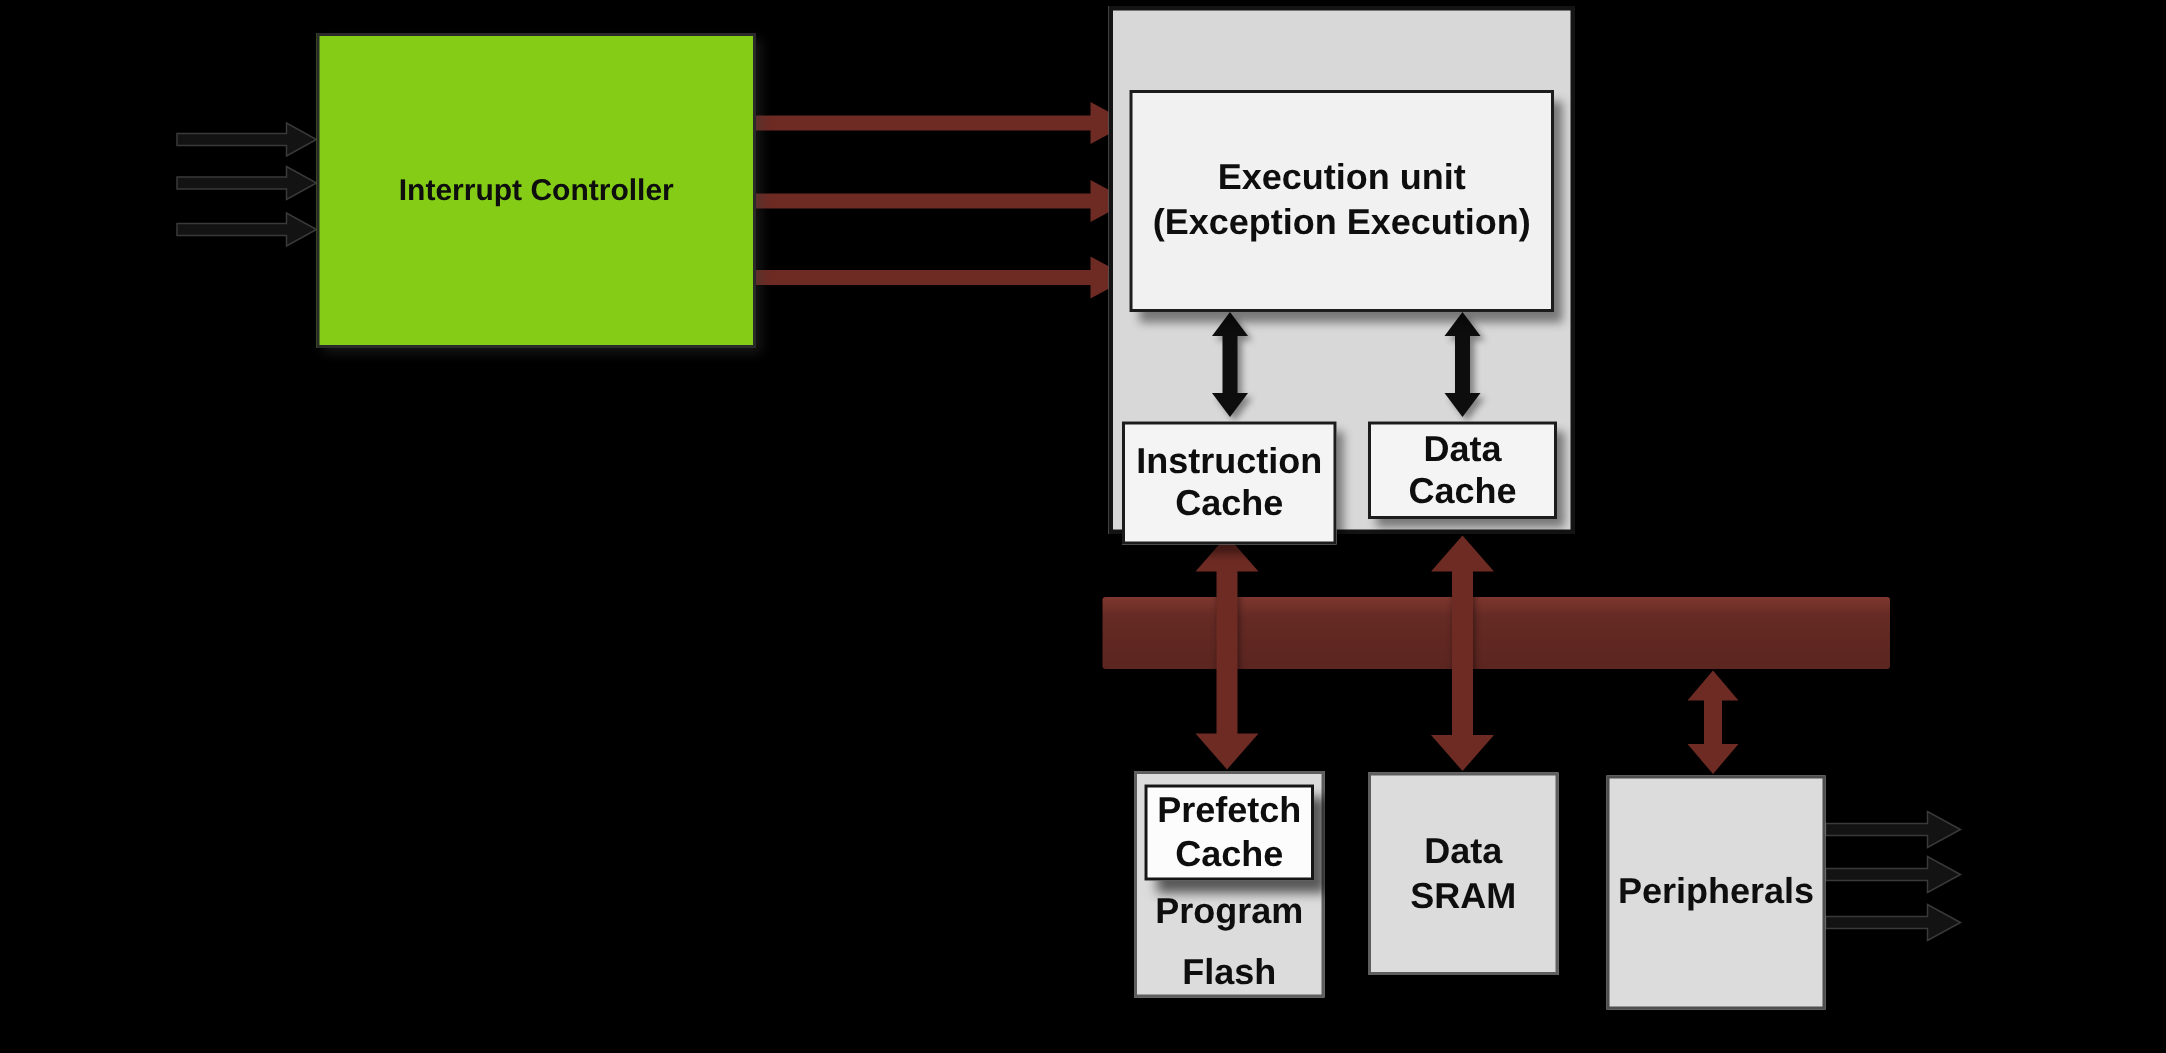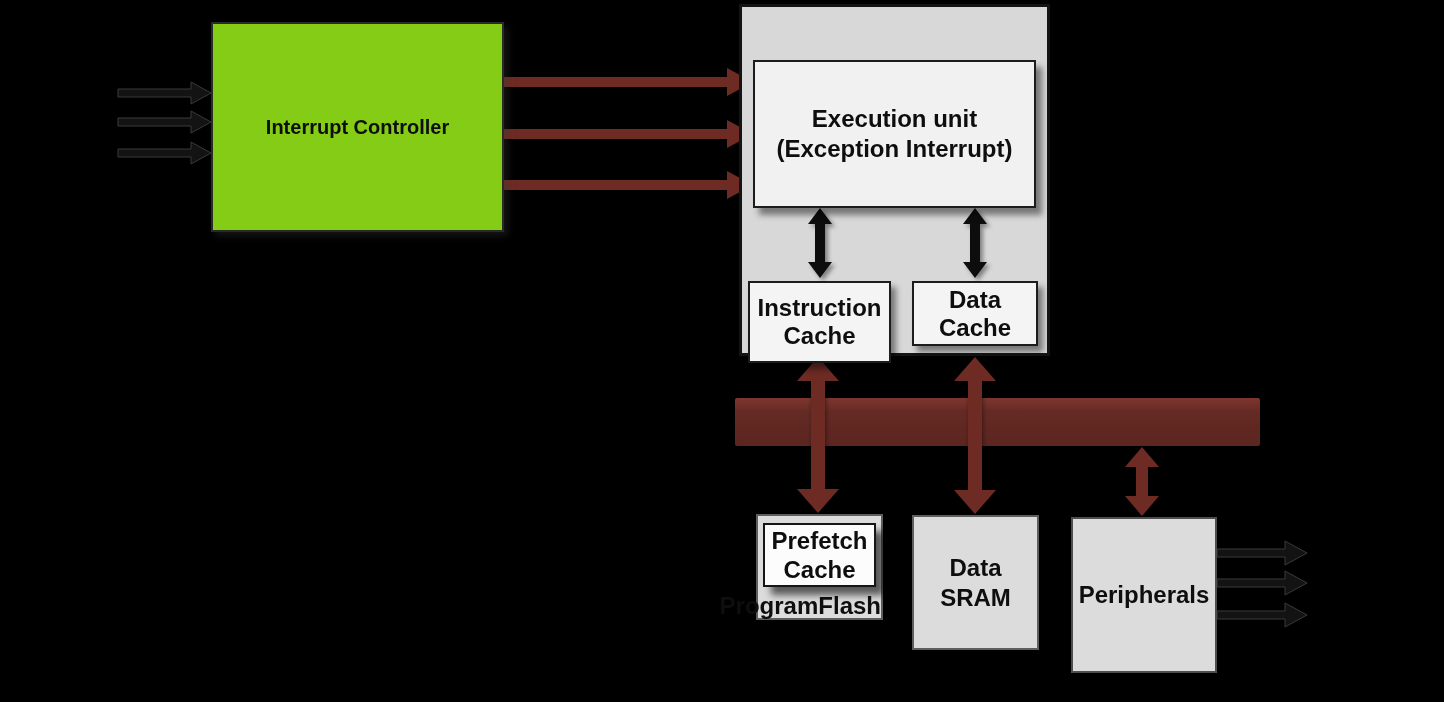--- a/index.html
+++ b/index.html
@@ -42,35 +42,35 @@
     box-shadow:5px 6px 6px rgba(0,0,0,0.45);
   }
   .dcache-box{
     left:170px;top:274px;width:126px;height:65px;
     background:#f4f4f4;border:2px solid #1c1c1c;
     font-size:24px;line-height:28px;
     box-shadow:5px 6px 6px rgba(0,0,0,0.45);
   }
   .core-arrows{position:absolute;left:0;top:0;width:305px;height:346px;}
   .flash-box{
-    left:756px;top:514px;width:127px;height:106px;
+    left:756px;top:514px;width:127px;height:151px;
     background:#dcdcdc;border:2px solid #5e5e5e;
     justify-content:flex-start;
   }
   .prefetch-box{
     position:absolute;left:5px;top:7px;width:113px;height:64px;
     box-sizing:border-box;
     display:flex;flex-direction:column;align-items:center;justify-content:center;
     background:#fcfcfc;border:2px solid #151515;
     font-size:24px;line-height:29px;
     box-shadow:8px 8px 7px rgba(0,0,0,0.6);
   }
   .flash-label{
     position:absolute;left:0;right:0;top:77px;bottom:0;
-    display:flex;flex-direction:row;align-items:center;justify-content:flex-end;
+    display:flex;flex-direction:column;align-items:center;justify-content:space-between;
     font-size:24px;line-height:29px;
   }
   .sram-box{
     left:912px;top:515px;width:127px;height:135px;
     background:#dcdcdc;border:2px solid #5e5e5e;
     font-size:24px;line-height:30px;
   }
   .periph-box{
     left:1071px;top:517px;width:146px;height:156px;
     background:#dcdcdc;border:2px solid #4e4e4e;
@@ -119,21 +119,21 @@
 
   <div class="box core-box">
 
     <svg class="core-arrows" viewBox="0 0 305 346" xmlns="http://www.w3.org/2000/svg">
       <path class="blk-inner" fill="#0d0d0d" d="M78,201 L66,217 L73,217 V255 L66,255 L78,271 L90,255 L83,255 V217 L90,217 Z"></path>
       <path class="blk-inner" fill="#0d0d0d" d="M233,201 L221,217 L228,217 V255 L221,255 L233,271 L245,255 L238,255 V217 L245,217 Z"></path>
     </svg>
 
     <div class="box exec-box">
       <span>Execution unit</span>
-      <span>(Exception Interrupt)</span>
+      <span>(Exception Execution)</span>
     </div>
 
     <div class="box icache-box">
       <span>Instruction</span>
       <span>Cache</span>
     </div>
 
     <div class="box dcache-box">
       <span>Data</span>
       <span>Cache</span>

